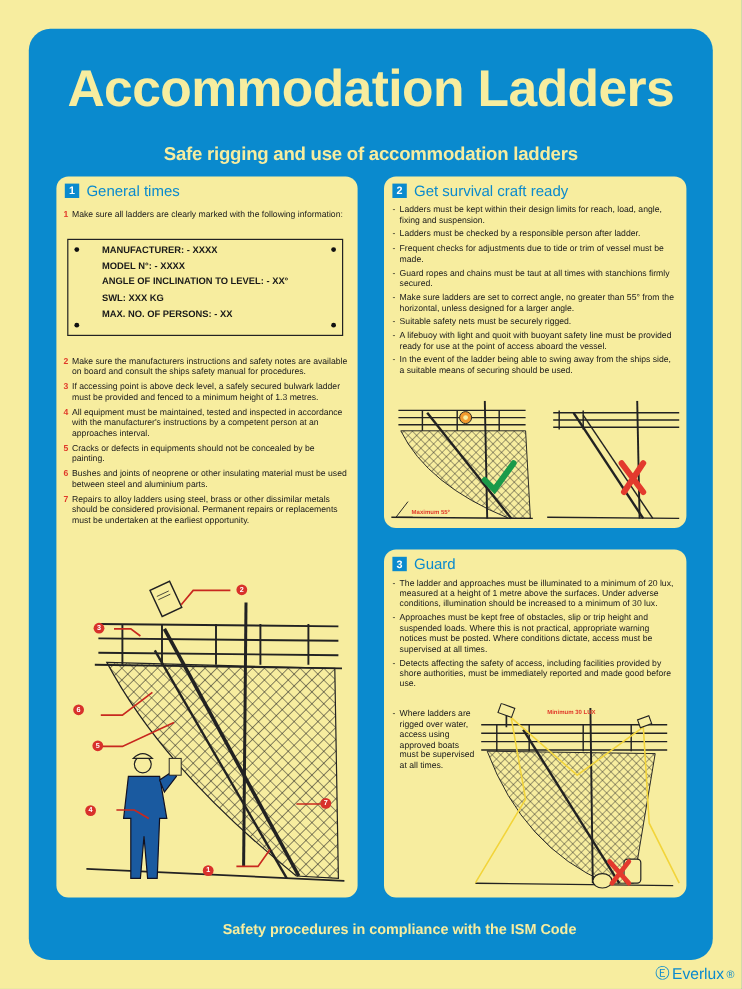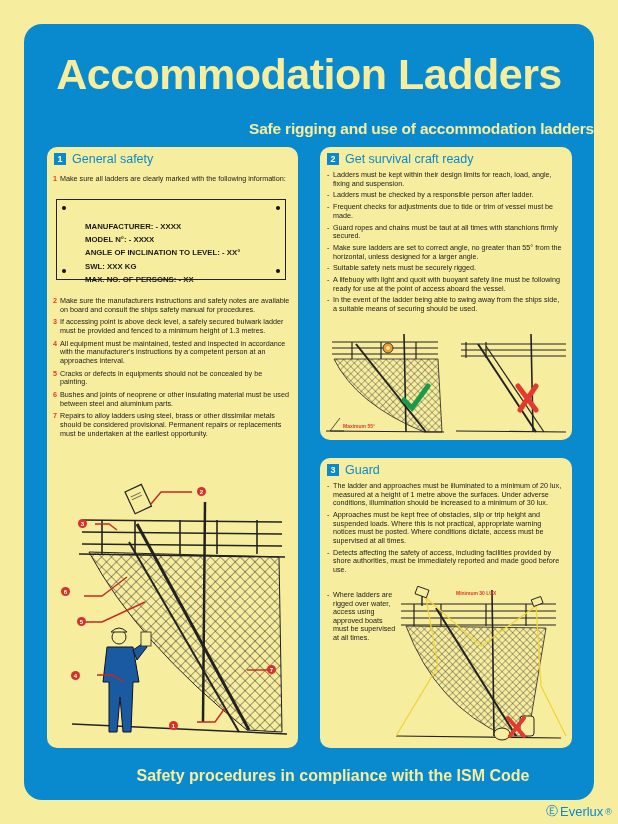--- a/index.html
+++ b/index.html
@@ -9,26 +9,26 @@
   .sign {
     position: absolute; left: 24px; top: 24px; width: 570px; height: 776px;
     background: #0a8ace; border-radius: 18px;
   }
   .title {
     position: absolute; left: 0; right: 0; top: 26px; text-align: center;
     font-family: "Liberation Sans", sans-serif; font-weight: 700;
     font-size: 43px; color: #f7ed9f; letter-spacing: -0.5px;
   }
   .subtitle {
-    position: absolute; left: 0; right: 0; top: 96px; text-align: right;
+    position: absolute; left: 0; right: 0; top: 96px; text-align: center;
     font-weight: 700; font-size: 15.5px; color: #f7ed9f; letter-spacing: -0.2px;
   }
   .footer-text {
     position: absolute; left: 0; right: 0; top: 743px; text-align: center;
-    font-weight: 700; font-size: 16px; color: #f7ed9f; margin-left: 48px;
+    font-weight: 700; font-size: 12px; color: #f7ed9f; margin-left: 48px;
   }
   .panel {
     position: absolute; background: #f7ed9f; border-radius: 10px;
   }
   .p1 { left: 23px; top: 123px; width: 251px; height: 601px; }
   .p2 { left: 296px; top: 123px; width: 252px; height: 293px; }
   .p3 { left: 296px; top: 434px; width: 252px; height: 290px; }
 
   .panel-head { position: absolute; left: 7px; top: 5px; display: flex; align-items: center; }
   .badge {
@@ -41,21 +41,21 @@
   .numlist { position: absolute; left: 6px; right: 8px; font-size: 7.2px; line-height: 8.6px; list-style: none; }
   .numlist li { display: flex; margin-bottom: 4.2px; }
   .numlist .n { color: #e03a2a; font-weight: 700; width: 7px; flex-shrink: 0; }
 
   .dashlist { position: absolute; left: 7px; right: 7px; font-size: 7.2px; line-height: 8.6px; list-style: none; }
   .dashlist li { display: flex; margin-bottom: 3.2px; }
   .dashlist .d { width: 6px; flex-shrink: 0; }
 
   .plate {
     position: absolute; left: 9px; top: 52px; width: 230px; height: 81px;
-    border: 1.5px solid #222; padding: 20px 0 0 28px;
+    border: 1.5px solid #222; padding: 2px 0 0 28px;
   }
   .plate .row { font-weight: 700; font-size: 7.8px; line-height: 13.2px; }
   .plate .dot { position: absolute; width: 4px; height: 4px; background: #111; border-radius: 50%; }
 
   .illus { position: absolute; }
   .callout {
     position: absolute; width: 9px; height: 9px; border-radius: 50%; background: #d8312b;
     color: #fff; font-size: 6px; font-weight: 700; display: flex; align-items: center; justify-content: center;
   }
   .everlux {
@@ -68,21 +68,21 @@
 </head>
 <body>
 
 <div class="sign">
   <div class="title">Accommodation Ladders</div>
   <div class="subtitle">Safe rigging and use of accommodation ladders</div>
 
   <div class="panel p1">
     <div class="panel-head">
       <span class="badge">1</span>
-      <span class="panel-title">General safety</span>
+      <span class="panel-title">General times</span>
     </div>
     <ul class="numlist" style="top:28px;">
       <li>
           <span class="n">1</span>
           <span>Make sure all ladders are clearly marked with the following information:</span>
         </li>
     </ul>
     <div class="plate">
       <span class="dot" style="left:5px;top:6px;"></span>
       <span class="dot" style="right:5px;top:6px;"></span>
@@ -204,21 +204,21 @@
       <li>
           <span class="d">-</span>
           <span>Make sure ladders are set to correct angle, no greater than 55° from the horizontal, unless designed for a larger angle.</span>
         </li>
       <li>
           <span class="d">-</span>
           <span>Suitable safety nets must be securely rigged.</span>
         </li>
       <li>
           <span class="d">-</span>
-          <span>A lifebuoy with light and quoit with buoyant safety line must be following ready for use at the point of access aboard the vessel.</span>
+          <span>A lifebuoy with light and quoit with buoyant safety line must be provided ready for use at the point of access aboard the vessel.</span>
         </li>
       <li>
           <span class="d">-</span>
           <span>In the event of the ladder being able to swing away from the ships side, a suitable means of securing should be used.</span>
         </li>
     </ul>
     <svg class="illus" style="left:6px;top:187px;" width="242" height="100" viewBox="0 0 242 100">
       <defs>
         <pattern id="net2" width="5" height="5" patternUnits="userSpaceOnUse" patternTransform="rotate(45)">
           <path d="M0 0 L5 0 M0 0 L0 5" stroke="#222" stroke-width="0.7" fill="none"></path>

